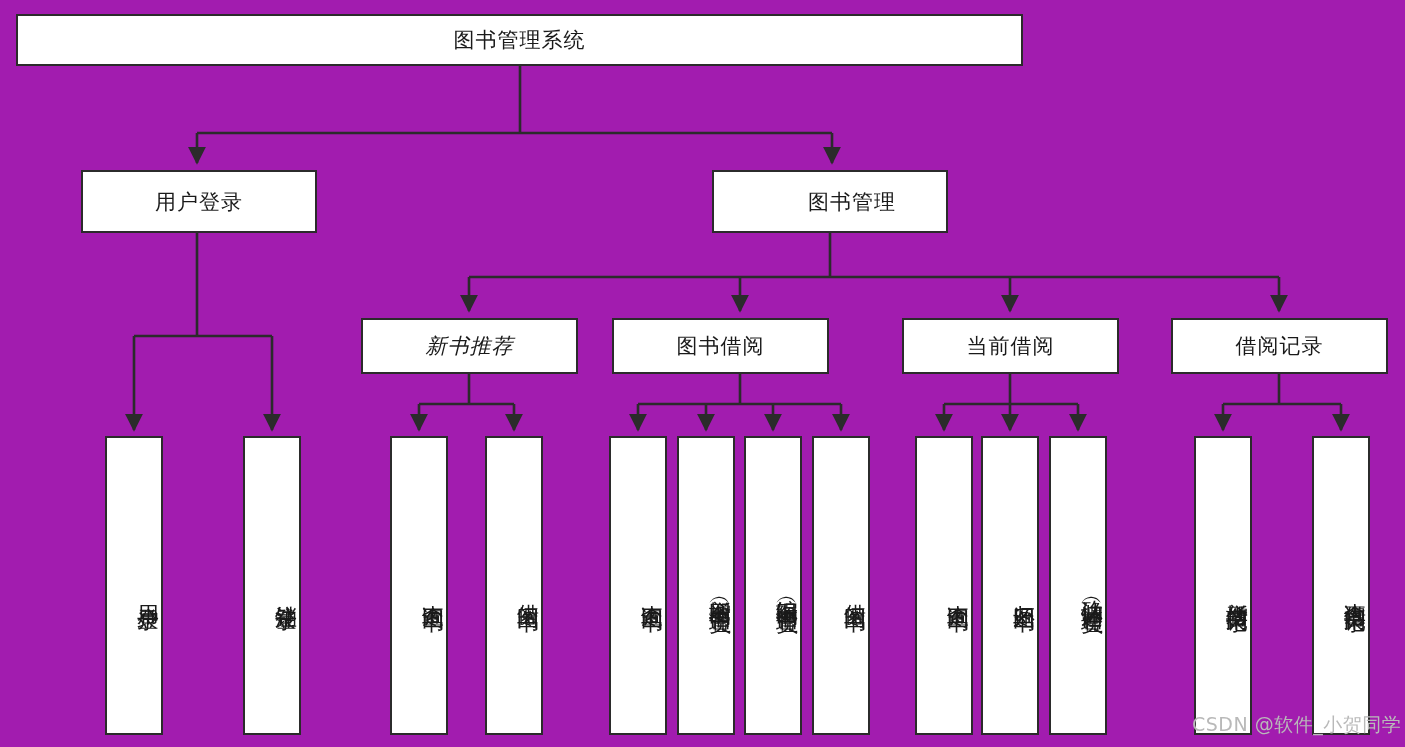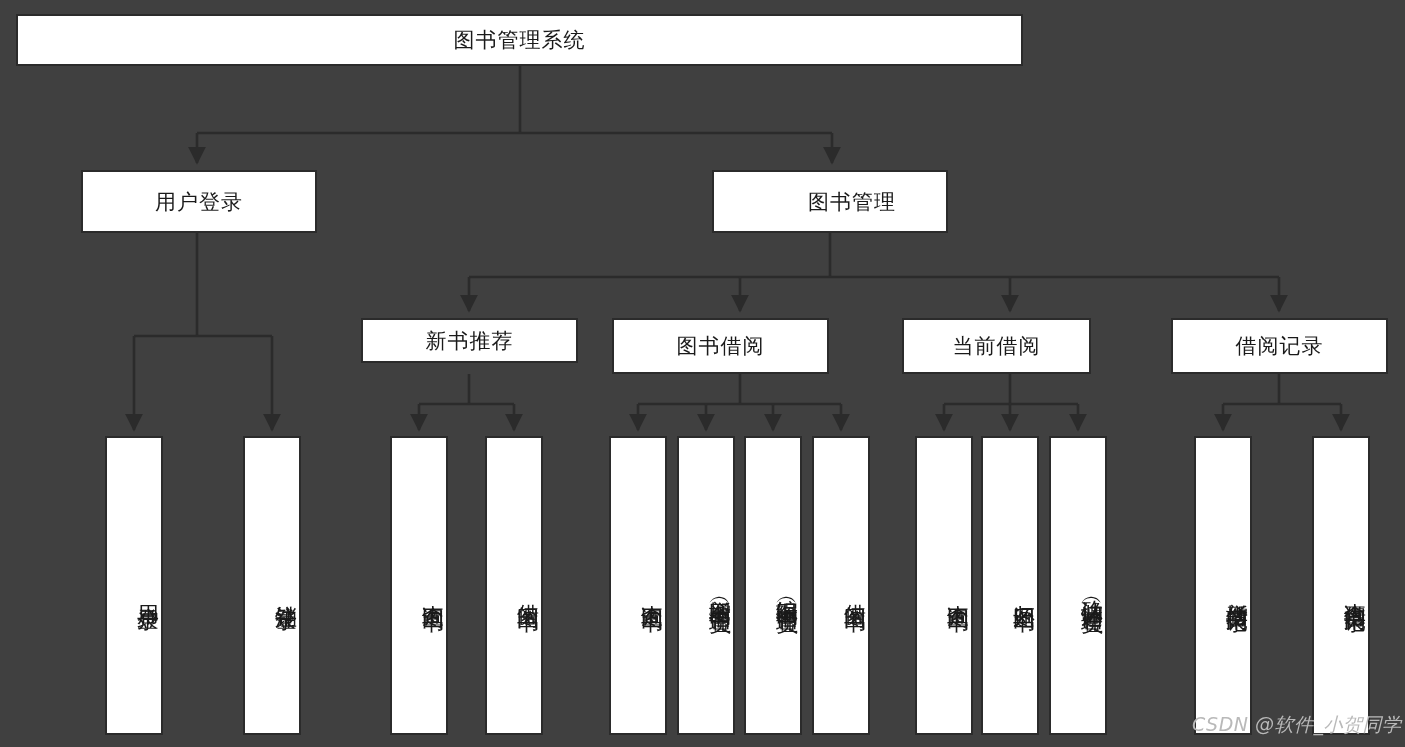--- a/index.html
+++ b/index.html
@@ -7,21 +7,21 @@
     padding: 0;
     background: #ffffff;
   }
   body {
     font-family: "DejaVu Sans", "Liberation Sans", sans-serif;
   }
   #canvas {
     position: relative;
     width: 1405px;
     height: 747px;
-    background: #404040;
+    background: #a21caf;
     overflow: hidden;
   }
   svg.edges {
     position: absolute;
     left: 0;
     top: 0;
     width: 1405px;
     height: 747px;
     pointer-events: none;
   }
@@ -55,21 +55,20 @@
     white-space: nowrap;
   }
   .watermark {
     position: absolute;
     left: 1192px;
     top: 712px;
     font-size: 19px;
     color: #b9b9b9;
     white-space: nowrap;
     letter-spacing: 0.5px;
-    font-style: italic;
   }
 </style>
 </head>
 <body>
 
 <div id="canvas">
 
   <svg class="edges" viewBox="0 0 1405 747" xmlns="http://www.w3.org/2000/svg">
     <defs>
       <marker id="arrow" viewBox="0 0 10 10" refX="9" refY="5" markerWidth="7" markerHeight="7" orient="auto-start-reverse">
@@ -124,27 +123,27 @@
     <span>图书管理系统</span>
   </div>
 
   <div class="node horiz" style="left:81px; top:170px; width:236px; height:63px;">
     <span>用户登录</span>
   </div>
   <div class="node horiz" style="left:712px; top:170px; width:236px; height:63px;padding-left:44px;">
     <span>图书管理</span>
   </div>
 
-  <div class="node horiz" style="left:361px; top:318px; width:217px; height:45px;">
+  <div class="node horiz" style="left:361px; top:318px; width:217px; height:56px;font-style:italic;">
     <span>新书推荐</span>
   </div>
   <div class="node horiz" style="left:612px; top:318px; width:217px; height:56px;">
     <span>图书借阅</span>
   </div>
-  <div class="node horiz" style="left:902px; top:318px; width:189px; height:56px;">
+  <div class="node horiz" style="left:902px; top:318px; width:217px; height:56px;">
     <span>当前借阅</span>
   </div>
   <div class="node horiz" style="left:1171px; top:318px; width:217px; height:56px;text-align:center;">
     <span>借阅记录</span>
   </div>
 
   <div class="node vert" style="left:105px; top:436px; width:58px; height:299px;">
     <span class="vlabel">用户登录</span>
   </div>
   <div class="node vert" style="left:243px; top:436px; width:58px; height:299px;">

